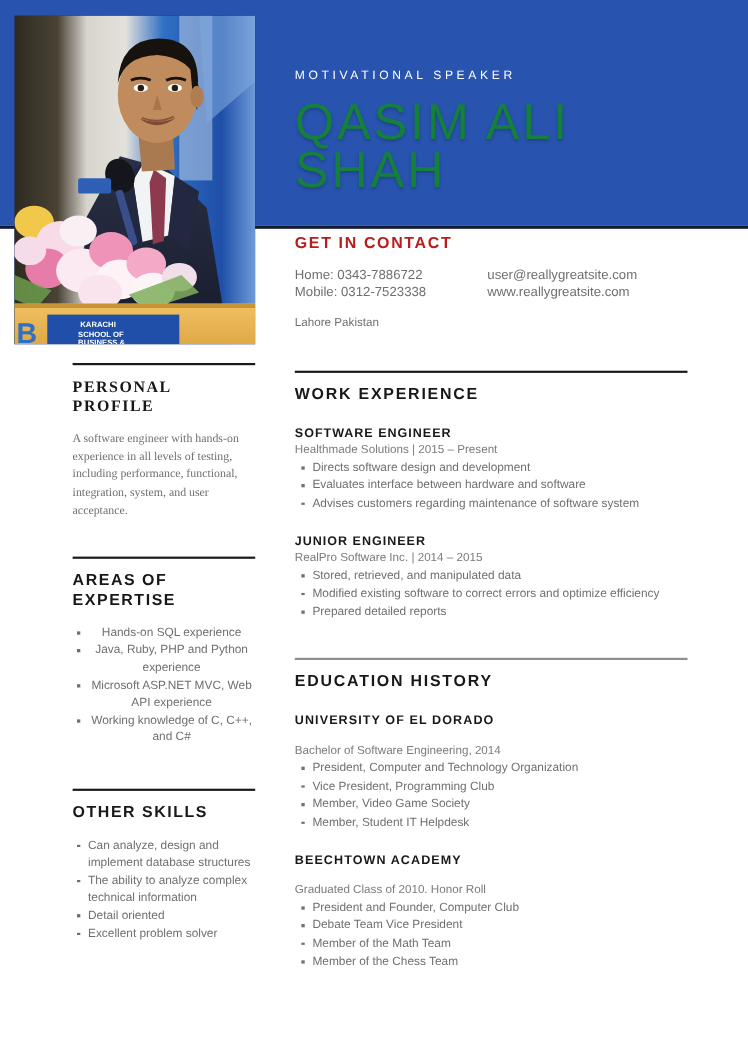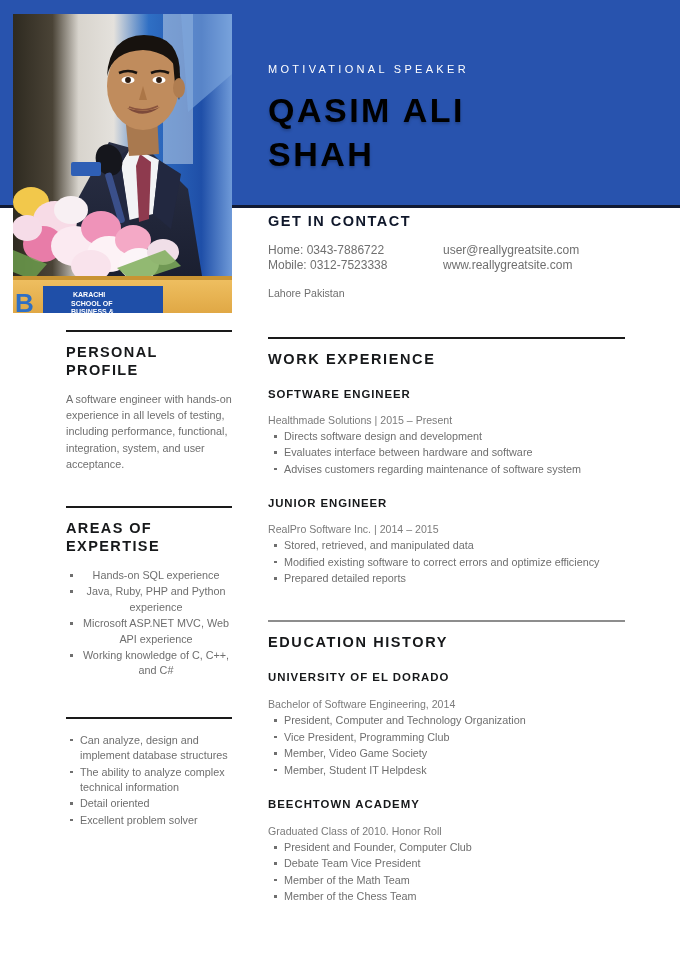--- a/index.html
+++ b/index.html
@@ -21,21 +21,21 @@
     background:#111A33;
   }
   .header-text {
     position:absolute; left:268px; top:62px; width:400px;
   }
   .eyebrow {
     color:#ffffff; font-size:11px; letter-spacing:3.3px; font-weight:400;
     line-height:14px;
   }
   .fullname {
-    color:#000000; font-weight:bold; font-size:34px; line-height:44px;
+    color:#15803d; font-weight:normal; font-size:46px; line-height:44px;
     letter-spacing:2.5px; margin-top:12px;
     text-shadow:0 2px 3px rgba(0,0,0,0.22);
   }
   .fullname .ln { display:block; }
 
   
   .photo {
     position:absolute; left:13px; top:14px; width:219px; height:299px;
     overflow:hidden; background:#24407e;
   }
@@ -64,51 +64,51 @@
     position:relative; padding-left:14px;
     color:#6f6f6f; font-size:10.8px; line-height:15.4px;
     margin-bottom:1px;
   }
   ul.bullets li::before {
     content:""; position:absolute; left:4px; top:6px;
     width:2.6px; height:2.6px; background:#6f6f6f;
   }
 
   
-  .block-personal { margin-top:0; }
+  .block-personal { margin-top:0;font-family:Liberation Serif, serif; }
   .block-personal .body-text { margin-top:12px; }
   .block-expertise { margin-top:34px; }
   .block-expertise ul { margin-top:13px;text-align:center; }
   .block-otherskills { margin-top:38px; }
   .block-otherskills ul { margin-top:14px; }
 
   
   .contact-title {
-    color:#0f172a; font-weight:bold; letter-spacing:1.5px;
+    color:#b91c1c; font-weight:bold; letter-spacing:1.5px;
     font-size:14.5px; line-height:18px;
   }
   .contact-grid {
     margin-top:13px; display:flex;
   }
   .contact-col-a { width:175px; }
   .contact-col-b { width:180px; }
   .contact-line {
     color:#6f6f6f; font-size:12px; line-height:15px;
   }
   .contact-loc { color:#6f6f6f; font-size:10.6px; line-height:15px; margin-top:13px; }
 
   
   .block-work { margin-top:36px; }
   .job { margin-top:19px; }
   .job-title {
     color:#16181a; font-weight:bold; font-size:11.4px;
     letter-spacing:0.9px; line-height:15px;
   }
   .job-meta {
-    color:#7b7b7b; font-size:10.6px; line-height:15px; margin-top:11px;
+    color:#7b7b7b; font-size:10.6px; line-height:15px; 
   }
   .job ul.bullets { margin-top:1px; }
 
   .block-edu { margin-top:34px; }
   .edu { margin-top:19px; }
   .edu-school {
     color:#16181a; font-weight:bold; font-size:11.4px;
     letter-spacing:1px; line-height:15px;
   }
   .edu-meta {
@@ -236,20 +236,21 @@
       <ul class="bullets">
         <li>Hands-on SQL experience</li>
         <li>Java, Ruby, PHP and Python experience</li>
         <li>Microsoft ASP.NET MVC, Web API experience</li>
         <li>Working knowledge of C, C++, and C#</li>
       </ul>
     </section>
 
     <section class="block-otherskills">
       <div class="rule"></div>
+      <h2 class="sec-title">OTHER SKILLS</h2>
       <ul class="bullets">
         <li>Can analyze, design and implement database structures</li>
         <li>The ability to analyze complex technical information</li>
         <li>Detail oriented</li>
         <li>Excellent problem solver</li>
       </ul>
     </section>
 
   </div>
 

